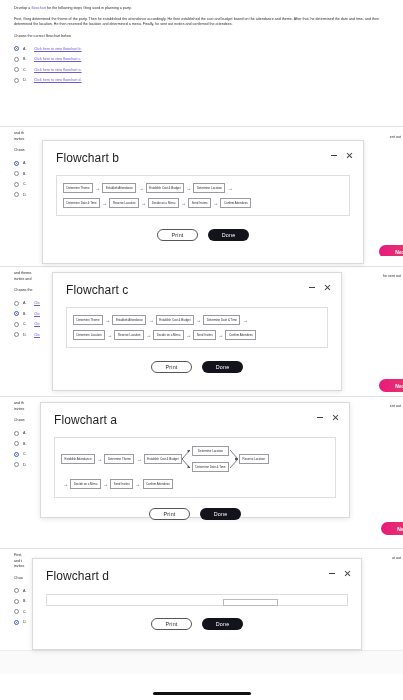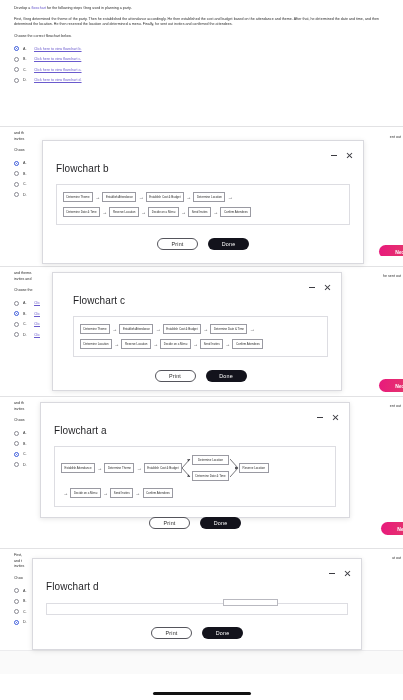--- a/index.html
+++ b/index.html
@@ -63,21 +63,21 @@
   .modal {
     position: absolute;
     background: #ffffff;
     border: 1px solid #d9d9de;
     box-shadow: 0 1px 5px rgba(0,0,0,.10);
   }
   .modal-head {
     display: flex; align-items: flex-start; justify-content: space-between;
     padding: 10px 11px 0 13px;
   }
-  .modal-title { font-size: 10px; color: #1f1f22; letter-spacing: .1px; margin-top: 12px; }
+  .modal-title { font-size: 12px; color: #1f1f22; letter-spacing: .1px; }
   .win-ctrls { display: flex; align-items: center; gap: 9px; padding-top: 1px; }
   .ic-min {
     width: 6px; height: 6px; position: relative;
   }
   .ic-min::before {
     content:""; position:absolute; left:0; top:3px; width:6px; height:1px;
     background:#3c3c42;
   }
   .ic-close { width: 6px; height: 6px; position: relative; }
   .ic-close::before, .ic-close::after {
@@ -339,21 +339,21 @@
         <span class="arw">→</span>
         <span class="node">Confirm Attendees</span>
       </div>
     </div>
     <div class="modal-actions">
       <div class="btn btn-print">Print</div>
       <div class="btn btn-done">Done</div>
     </div>
   </div>
 
-  <div class="modal" style="left:52px;top:272px;width:290px;height:119px;padding-left:7px;">
+  <div class="modal" style="left:52px;top:272px;width:290px;height:119px;">
     <div class="modal-head">
       <div class="modal-title">Flowchart c</div>
       <div class="win-ctrls">
         <span class="ic-min"></span>
         <span class="ic-close"></span>
       </div>
     </div>
     <div class="chart-frame">
       <div class="frow">
         <span class="node">Determine Theme</span>

